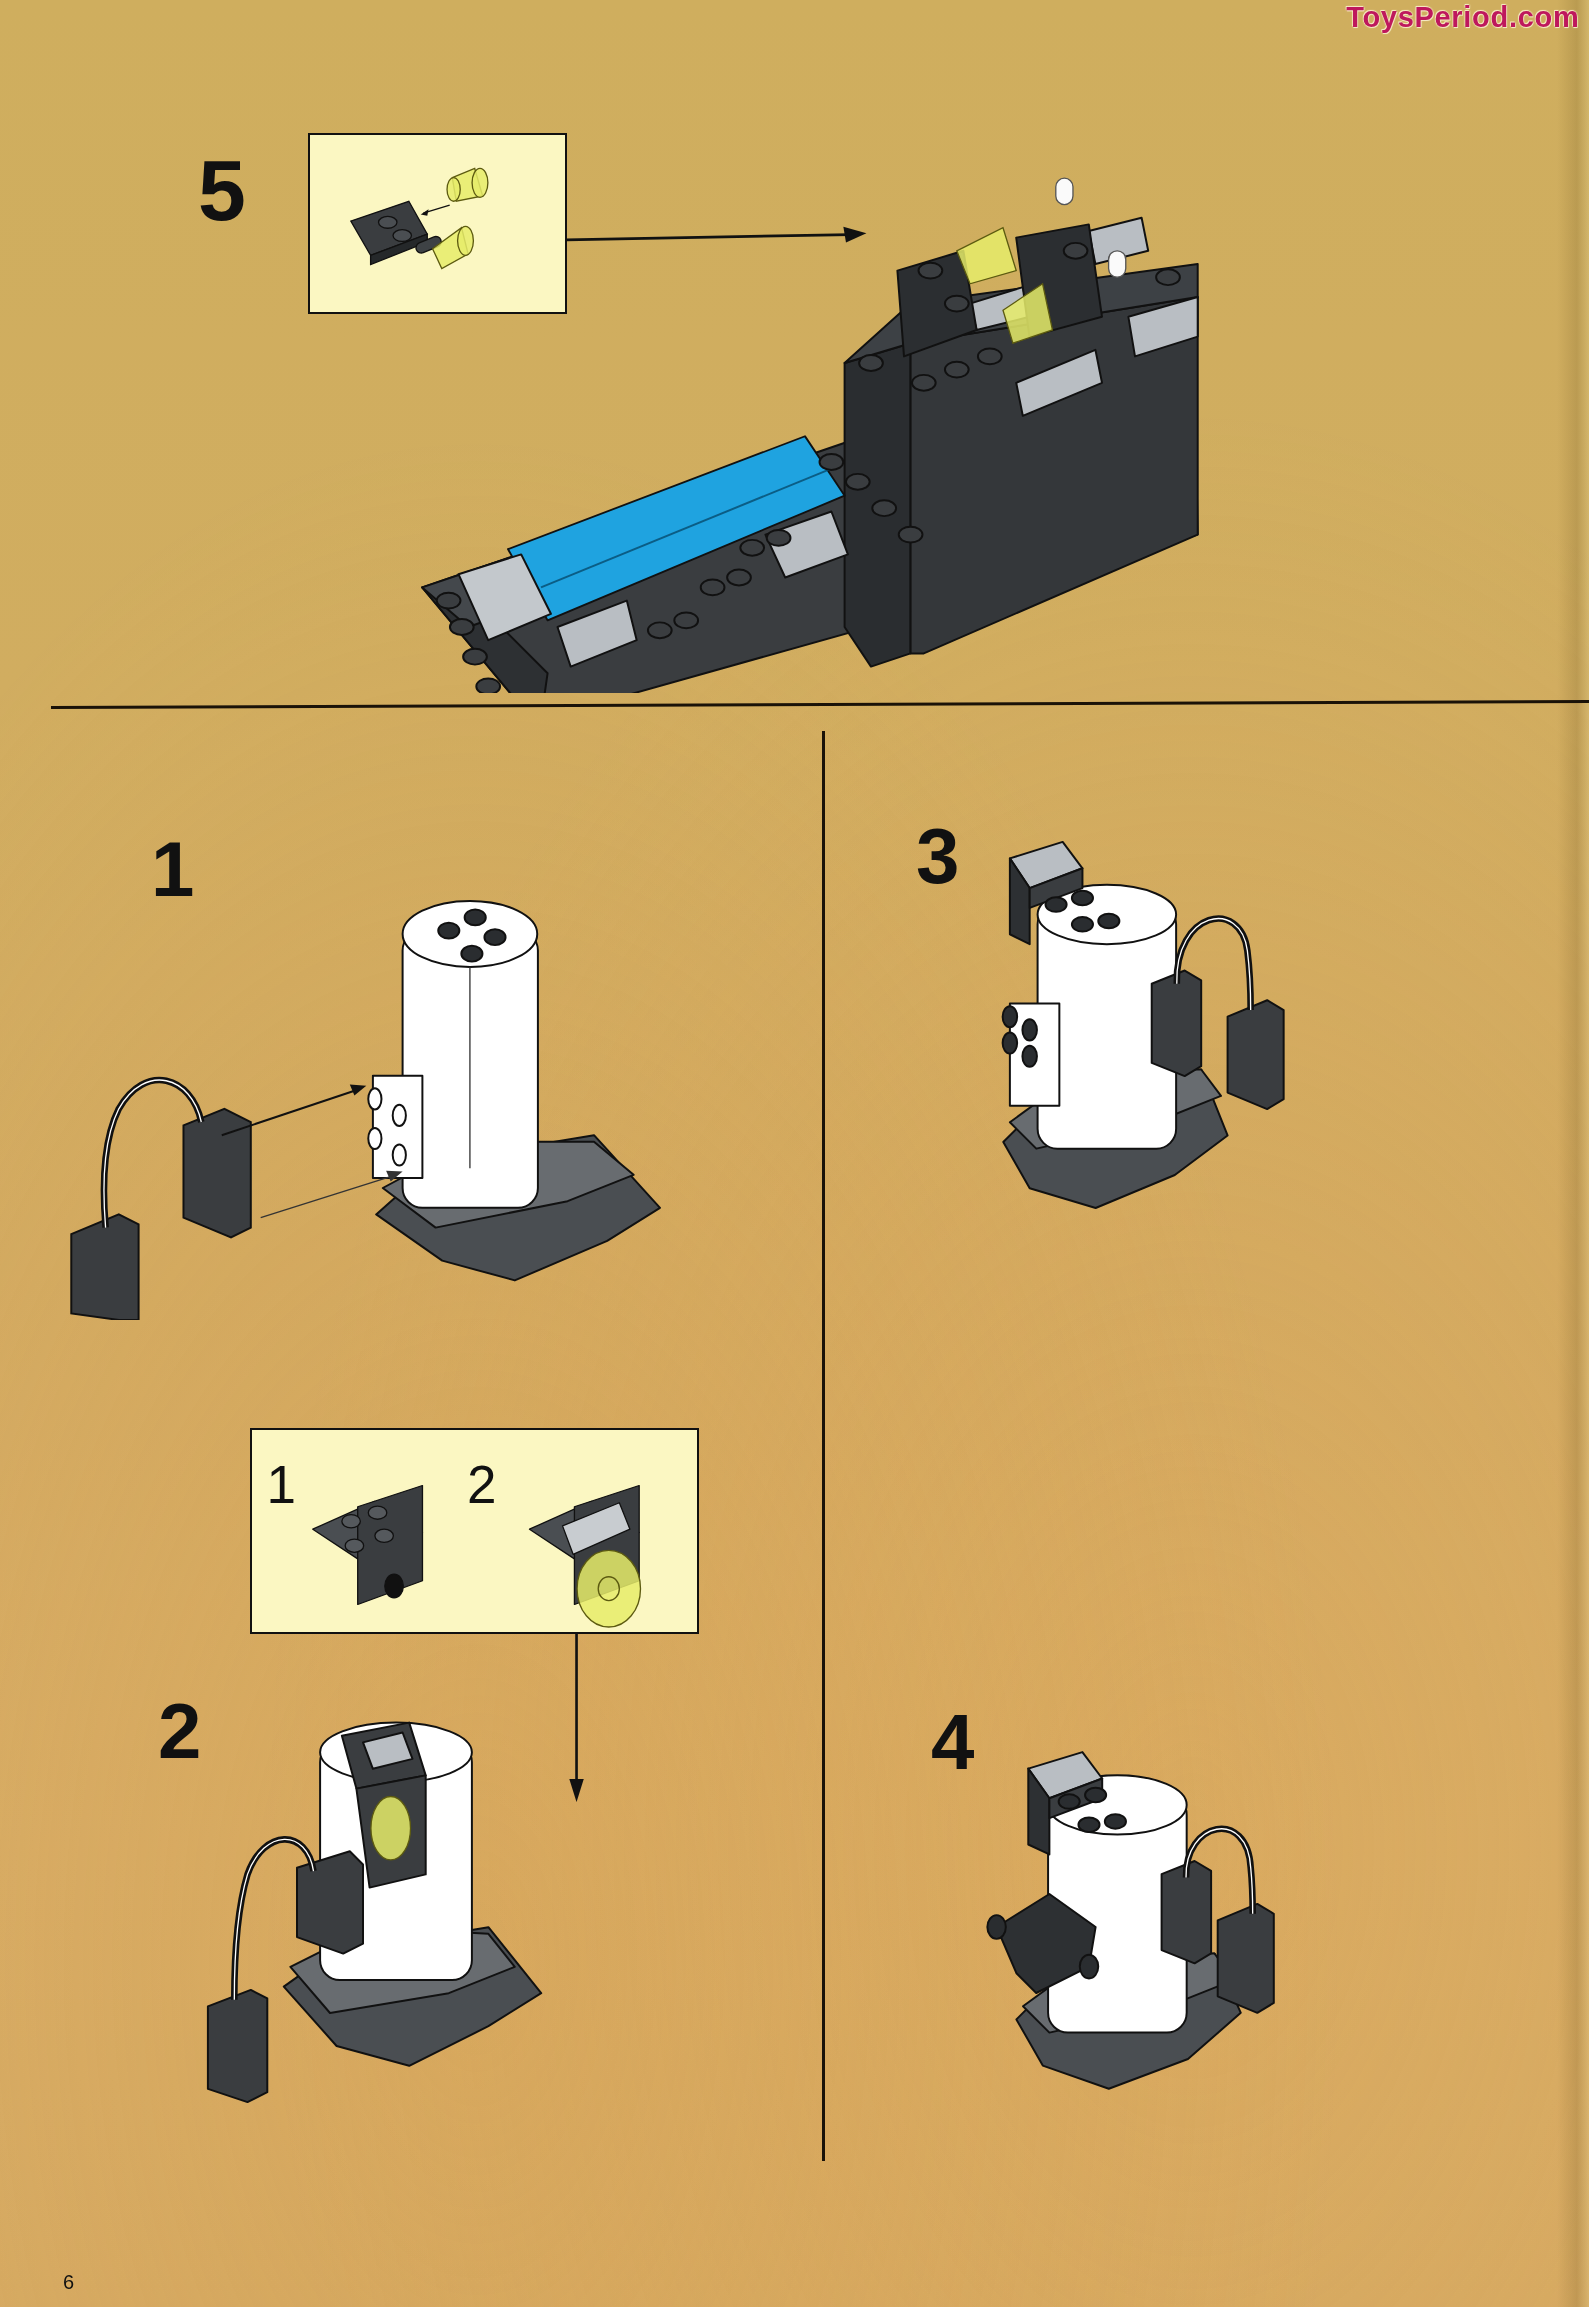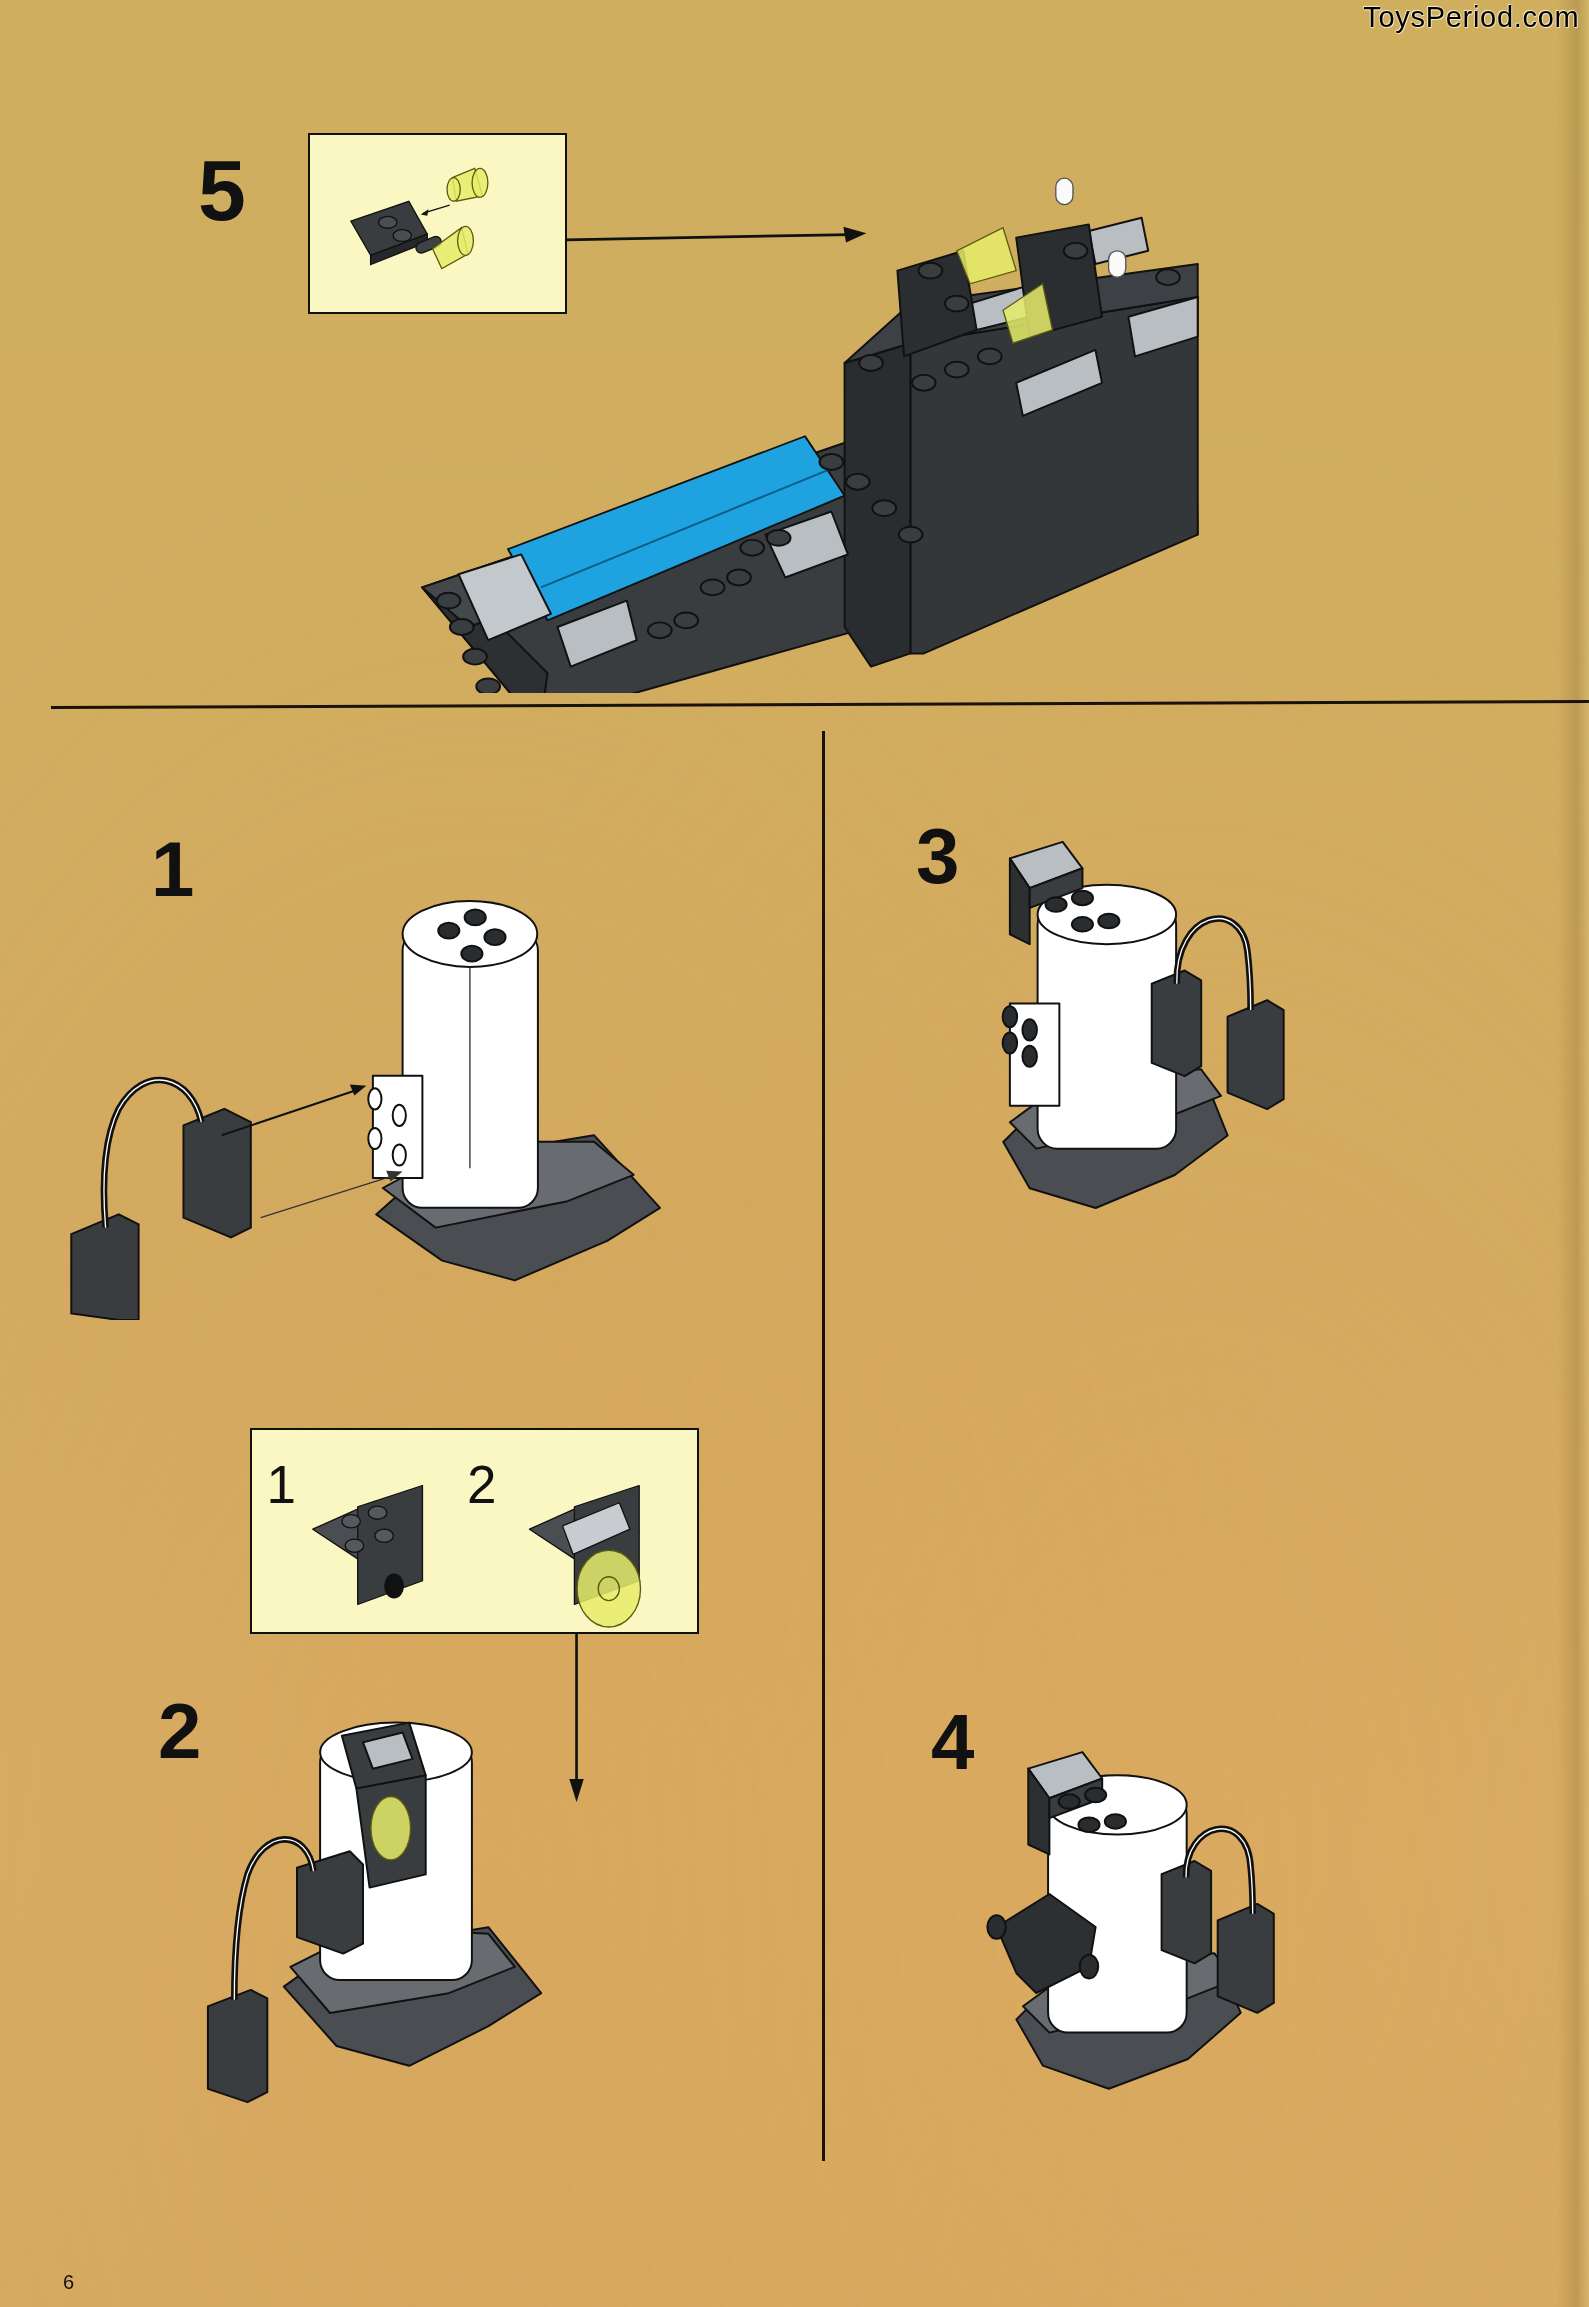--- a/index.html
+++ b/index.html
@@ -6,22 +6,22 @@
   body {
     width:1590px; height:2307px; position:relative; overflow:hidden;
     background:
       radial-gradient(ellipse at 30% 85%, rgba(214,160,80,0.35), transparent 55%),
       radial-gradient(ellipse at 75% 80%, rgba(220,165,85,0.35), transparent 55%),
       linear-gradient(180deg, #cfae5e 0%, #d1ad60 30%, #d3ab62 55%, #d8ad66 80%, #d6ab64 100%);
     font-family: "Liberation Sans", sans-serif;
   }
   .spine { position:absolute; right:0; top:0; width:33px; height:100%;
     background:linear-gradient(90deg, rgba(0,0,0,0) 0%, rgba(90,70,20,0.18) 60%, rgba(230,215,150,0.25) 100%); }
-  .watermark { position:absolute; top:1.3px; right:10.6px; font-size:29px; font-weight:normal;
-    color:#000000; letter-spacing:0.7px;
+  .watermark { position:absolute; top:1.3px; right:10.6px; font-size:29px; font-weight:bold;
+    color:#be185d; letter-spacing:0.7px;
     text-shadow: 0 0 2px #f5e8c0, 0 0 2px #f5e8c0, 0.7px 0.7px 0 #f5e8c0, -0.7px -0.7px 0 #f5e8c0; }
   .step-num { position:absolute; font-weight:bold; color:#111; font-size:86px; line-height:1; }
   .sub-num { position:absolute; color:#111; font-size:53px; line-height:1; font-weight:normal; }
   .callout { position:absolute; background:#fbf7c2; border:2.6px solid #111; box-sizing:border-box; }
   .divider-h { position:absolute; left:51px; top:706px; width:1538px; height:3.3px; background:#1a1208;
     transform-origin:left center; transform:rotate(-0.22deg); }
   .divider-v { position:absolute; left:822px; top:731px; width:2.6px; height:1430px; background:#1a1208; }
   .page-num { position:absolute; left:63px; top:2271px; font-size:20px; color:#111; }
   .ill { position:absolute; }
 </style>

